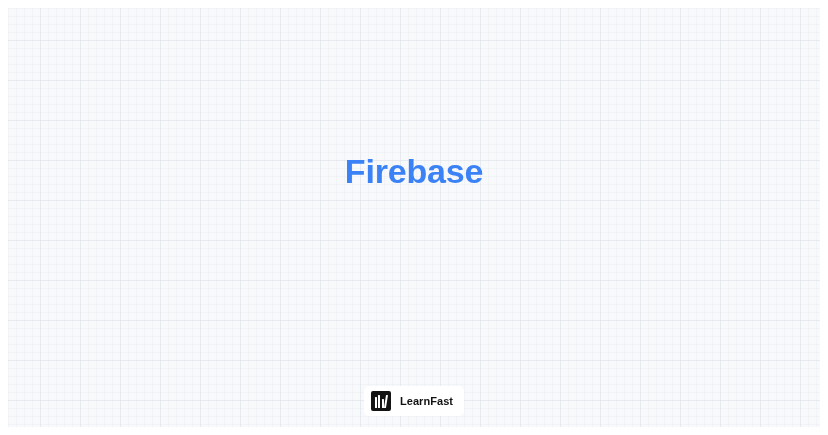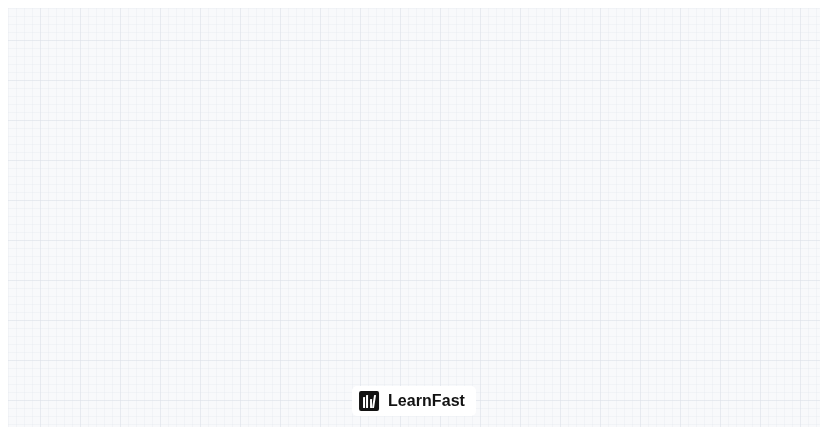--- a/index.html
+++ b/index.html
@@ -124,37 +124,38 @@
     width: 2px;
     background: #ffffff;
     border-radius: 0.5px;
   }
   .brand-mark .bar.b1 { height: 11px; }
   .brand-mark .bar.b2 { height: 13px; }
   .brand-mark .bar.b3 { height: 9px;  }
   .brand-mark .bar.b4 { height: 13px; transform: skewX(-9deg); }
 
   .brand-name {
-    font-size: 16px;
+    font-size: 11px;
     font-weight: bold;
     color: #121212;
     letter-spacing: 0.05px;
     white-space: nowrap;
     font-family: "Liberation Sans", sans-serif;
   }
 </style>
 </head>
 <body>
 
 <div class="slide">
 
   <div class="grid-bg"></div>
   <div class="grid-wash"></div>
 
   <div class="title-block">
+    <h1 class="slide-title">Firebase</h1>
   </div>
 
   <div class="brand-badge">
     <span class="brand-mark">
       <span class="bar b1"></span>
       <span class="bar b2"></span>
       <span class="bar b3"></span>
       <span class="bar b4"></span>
     </span>
     <span class="brand-name">LearnFast</span>

